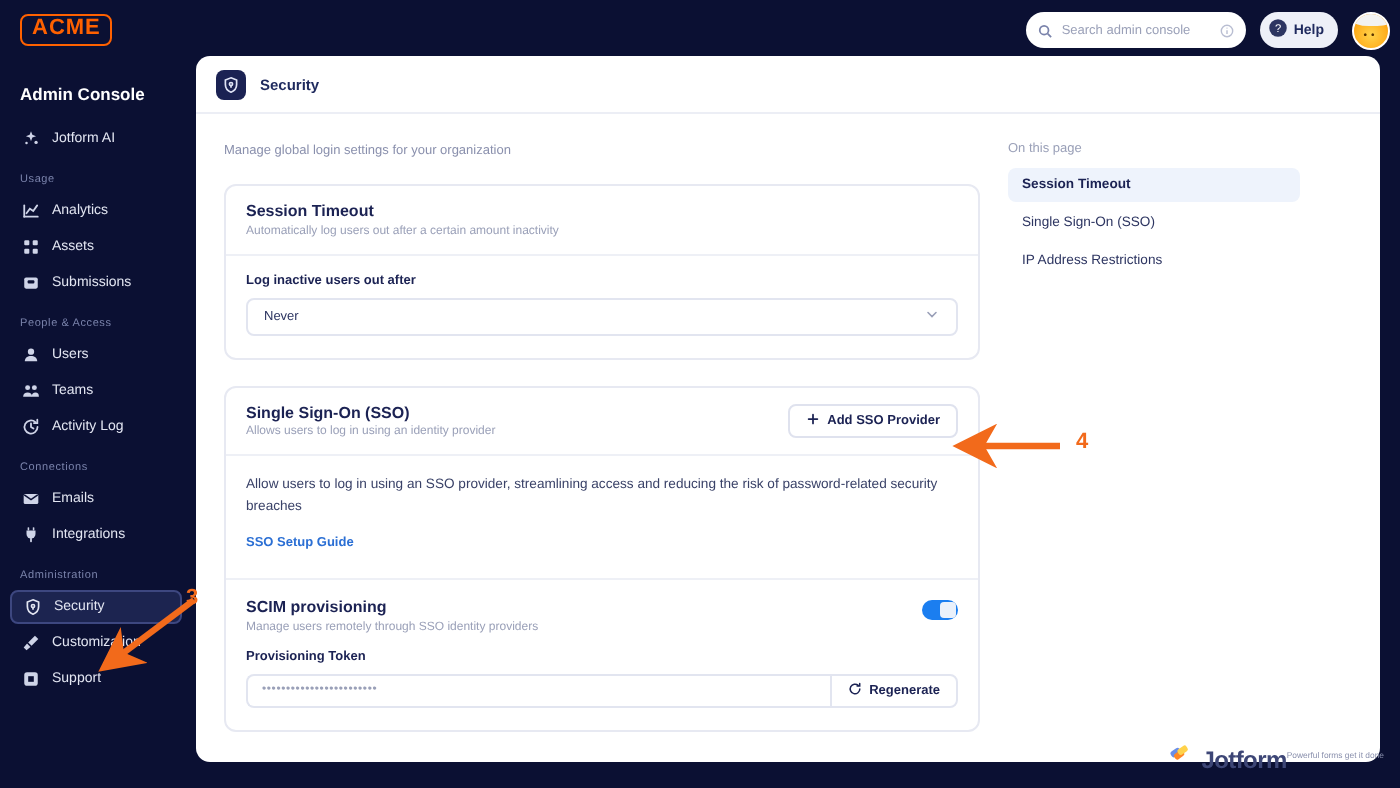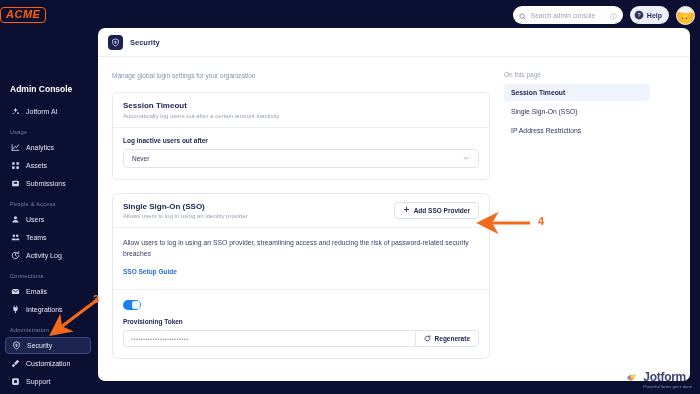--- a/index.html
+++ b/index.html
@@ -10,25 +10,26 @@
     overflow: hidden;
   }
   .app { position: relative; width: 700px; height: 394px; background: #0b1033; }
 
   
   .topbar {
     position: absolute; left: 0; top: 0; width: 700px; height: 30px;
     display: flex; align-items: center;
   }
   .logo-acme {
+    margin-left: 10px;
     border: 1.6px solid #ff6100;
     border-radius: 4px;
     padding: 1px 5px 2px 5px;
     color: #ff6100;
-    font-size: 11px; font-weight: 700; font-style: italic;
+    font-size: 11px; font-weight: 700; 
     letter-spacing: .5px;
     line-height: 11px;
   }
   .topbar-right {
     margin-left: auto; display: flex; align-items: center; gap: 7px;
     padding-right: 5px;
   }
   .search-pill {
     display: flex; align-items: center; gap: 5px;
     width: 110px; height: 18px;
@@ -54,21 +55,21 @@
   .avatar .eyes {
     position: absolute; top: 8px; left: 0; width: 100%;
     text-align: center; font-size: 5px; color: #5a3200; letter-spacing: 2px;
   }
 
   
   .sidebar {
     position: absolute; left: 0; top: 30px; width: 96px; height: 364px;
     background: #0b1033; color: #fff; padding-top: 8px;
   }
-  .sb-title { font-size: 8.5px; font-weight: 700; color: #fff; padding: 4px 0 8px 10px; margin-top: 42px; }
+  .sb-title { font-size: 8.5px; font-weight: 700; color: #fff; padding: 4px 0 8px 10px; }
   .sb-group { font-size: 5.5px; color: #7a83ab; padding: 8px 0 3px 10px; letter-spacing: .3px; }
   .sb-item {
     display: flex; align-items: center; gap: 6px;
     height: 17px; margin: 1px 5px; padding-left: 6px;
     border-radius: 4px; font-size: 7px; color: #e3e6f2;
   }
   .sb-item.active { background: #1c2450; }
   .sb-item.active.outlined { border: 1px solid #3d4780; }
   .sb-icon { width: 9px; height: 9px; display: inline-flex; align-items: center; justify-content: center; flex: 0 0 9px; }
   .sb-icon svg { width: 9px; height: 9px; display: block; }
@@ -398,20 +399,24 @@
             </div>
           </div>
           <div class="card-body">
             <div class="para">Allow users to log in using an SSO provider, streamlining access and reducing the risk of password-related security breaches</div>
             <a class="link">SSO Setup Guide</a>
           </div>
 
           <div class="divider"></div>
 
           <div class="scim-row">
+            <div class="txt">
+              <div class="card-h-title">SCIM provisioning</div>
+              <div class="card-h-sub">Manage users remotely through SSO identity providers</div>
+            </div>
             <div class="toggle">
               <div class="knob"></div>
             </div>
           </div>
 
           <div class="card-body" style="padding-top:8px;">
             <div class="field-label">Provisioning Token</div>
             <div class="token-row">
               <div class="token-input">••••••••••••••••••••••••</div>
               <div class="btn-regen">
@@ -438,21 +443,21 @@
   </div>
 
   <div class="jf">
     <span>
       <svg width="14" height="14" viewBox="0 0 24 24">
         <rect x="2" y="8" width="9" height="5.5" rx="2" transform="rotate(-35 6.5 10.7)" fill="#6a8ee8"></rect>
         <rect x="5" y="10" width="9" height="5.5" rx="2" transform="rotate(-35 9.5 12.7)" fill="#ff8726"></rect>
         <rect x="8" y="6" width="9" height="5.5" rx="2" transform="rotate(-35 12.5 8.7)" fill="#ffd24a"></rect>
       </svg>
     </span>
-    <span style="display:flex;flex-direction:column;">
+    <span style="display:flex;flex-direction:row;">
       <span class="wd">Jotform</span>
       <span class="tag">Powerful forms get it done</span>
     </span>
   </div>
 
   <svg class="anno-svg">
 
     <defs>
       <marker id="ah" markerWidth="7" markerHeight="7" refX="5.5" refY="3.5" orient="auto">
         <path d="M0,0 L7,3.5 L0,7 L2,3.5 z" fill="#f26a1b"></path>

